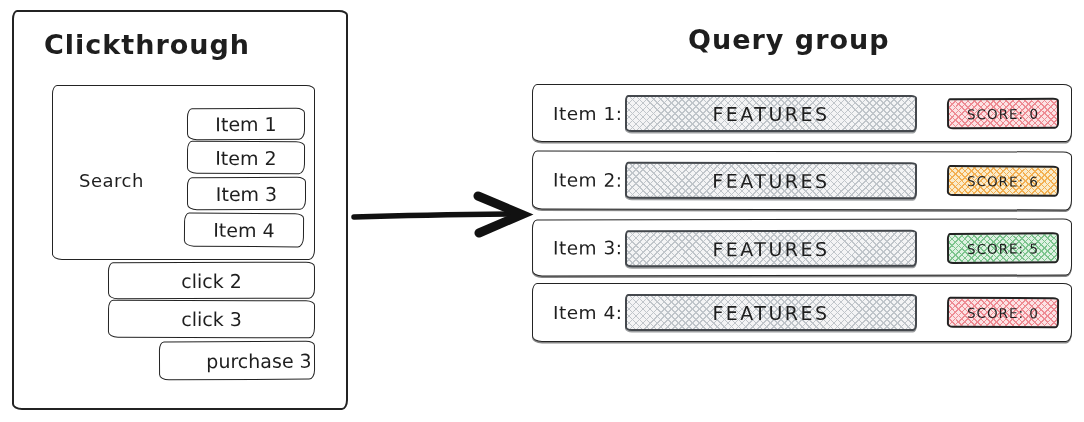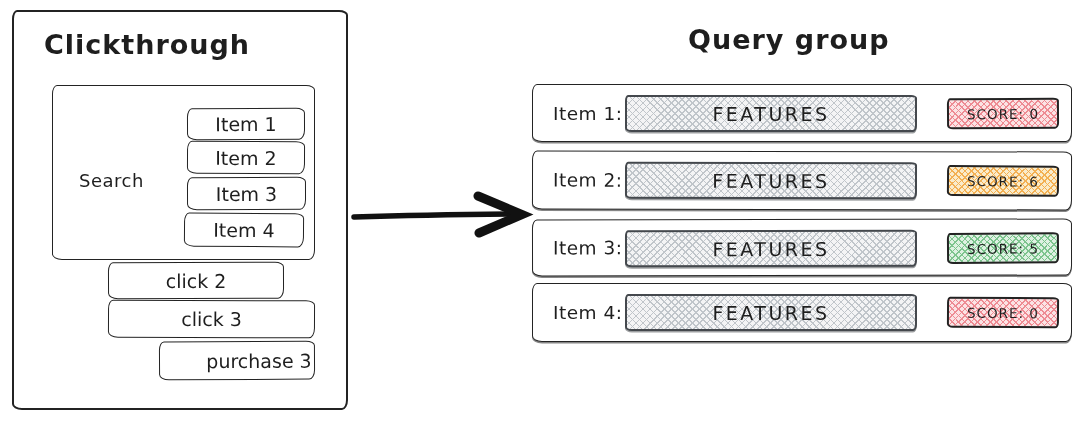--- a/index.html
+++ b/index.html
@@ -22,21 +22,21 @@
   .search-box{ left:38px; top:73px; width:263px; height:175px; border-width:1.8px; }
   .search-label{ position:absolute; left:26px; top:84px; font-size:18px; font-weight:500; }
   .item-box{ display:flex; align-items:center; justify-content:center;
              font-size:19px; font-weight:500; border-width:1.7px; background:#fff; }
   .item-1{ left:134px; top:22px;  width:118px; height:32px; transform:rotate(-0.3deg); }
   .item-2{ left:134px; top:55px;  width:118px; height:33px; transform:rotate(0.25deg); }
   .item-3{ left:134px; top:91px;  width:119px; height:33px; transform:rotate(-0.2deg); }
   .item-4{ left:131px; top:127px; width:120px; height:34px; transform:rotate(0.4deg); }
   .event-box{ display:flex; align-items:center; justify-content:center;
               font-size:19px; font-weight:500; border-width:1.7px; background:#fff; }
-  .event-1{ left:94px;  top:250px; width:176px; height:37px; transform:rotate(-0.2deg); }
+  .event-1{ left:94px;  top:250px; width:207px; height:37px; transform:rotate(-0.2deg); }
   .event-2{ left:94px;  top:288px; width:207px; height:38px; transform:rotate(0.2deg); }
   .event-3{ left:145px; top:329px; width:156px; height:39px; transform:rotate(-0.3deg);padding-left:44px; }
 
   
   .flow-arrow{ position:absolute; left:344px; top:190px; width:200px; height:50px; }
 
   
   .qg-title{ position:absolute; left:688px; top:24px; font-size:27px; font-weight:600; letter-spacing:1px; }
   .qrow{ left:532px; width:540px; height:58px; border-width:1.8px;
          box-shadow:0 1.5px 0 rgba(35,35,35,0.55); }

